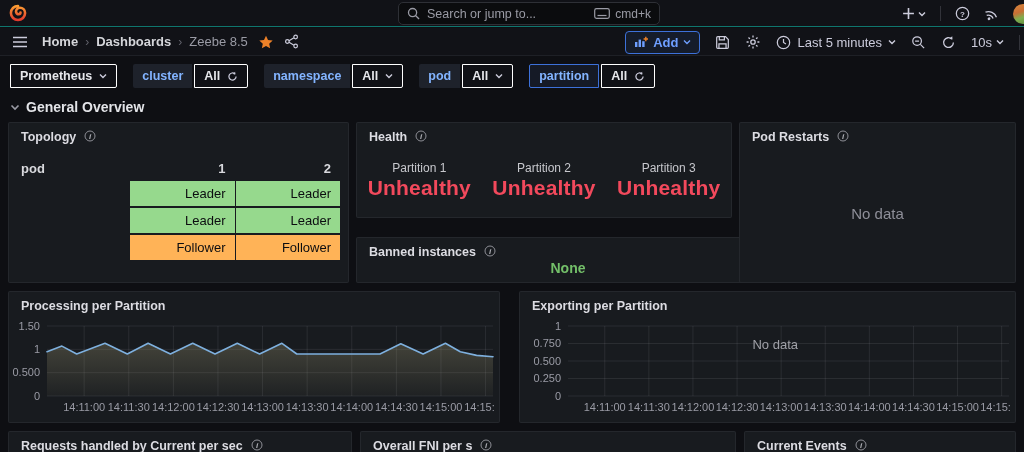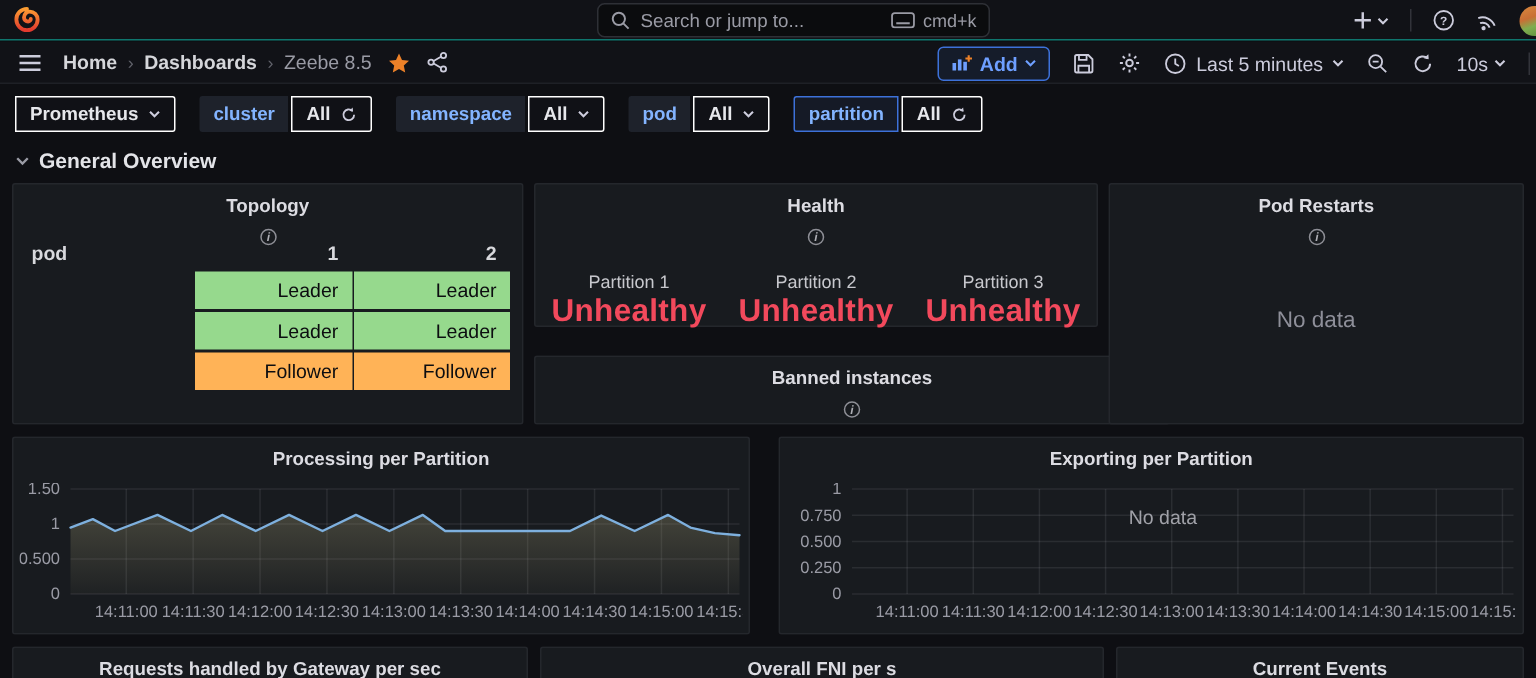--- a/index.html
+++ b/index.html
@@ -66,22 +66,22 @@
   }
   
   .section-hdr{ position:absolute; left:10px; top:99px; display:flex; align-items:center; gap:6px; cursor:pointer;}
   .section-hdr .t{ font-size:14px; font-weight:700; color:#e3e4e8;}
   
   .panel{
     position:absolute; background:#181b1f; border:1px solid rgba(204,204,220,0.07);
     border-radius:2px;
   }
   .ptitle{
-    display:flex; align-items:center; gap:8px; padding:7px 12px 4px 12px;
-    font-size:12.5px; font-weight:600; color:#dcdce2; cursor:pointer; white-space:nowrap;flex-direction:column;
+    display:flex; align-items:flex-start; gap:8px; padding:7px 12px 4px 12px;
+    font-size:12.5px; font-weight:600; color:#dcdce2; cursor:pointer; white-space:nowrap;
   }
   .nodata{ color:#8e8f99; }
   
   .topo-table{ position:absolute; left:8px; right:8px; top:34px; }
   .topo-head,.topo-row{ display:grid; grid-template-columns:112px 1fr 1fr; column-gap:1px; }
   .topo-head{ height:22px; align-items:center; font-weight:700; color:#d8d9dd; }
   .topo-head .c0{ padding-left:4px; }
   .topo-head .cn{ text-align:right; padding-right:9px; }
   .topo-row{ height:25px; margin-top:2px; }
   .topo-pod{ }
@@ -370,20 +370,21 @@
   </div>
 
   <div class="panel" style="left:356px;top:237px;width:424px;height:46px;">
     <div class="ptitle" style="padding-bottom:0;">
       <span>Banned instances</span>
       <svg width="12" height="12" viewBox="0 0 12 12">
         <circle cx="6" cy="6" r="5" fill="none" stroke="#8e8f96" stroke-width="1"></circle>
         <text x="6" y="8.8" text-anchor="middle" font-size="8" font-style="italic" fill="#aeafb5">i</text>
       </svg>
     </div>
+    <div class="banned-val">None</div>
   </div>
 
   <div class="panel" style="left:739px;top:122px;width:277px;height:161px;">
     <div class="ptitle">
       <span>Pod Restarts</span>
       <svg width="12" height="12" viewBox="0 0 12 12">
         <circle cx="6" cy="6" r="5" fill="none" stroke="#8e8f96" stroke-width="1"></circle>
         <text x="6" y="8.8" text-anchor="middle" font-size="8" font-style="italic" fill="#aeafb5">i</text>
       </svg>
     </div>
@@ -474,21 +475,21 @@
           <line x1="44" y1="21.5" x2="485" y2="21.5" stroke="rgba(204,204,220,0.10)"></line>
           <text x="37" y="25" text-anchor="end" font-size="11" fill="#9a9ba5">0.750</text>
           <line x1="44" y1="4" x2="485" y2="4" stroke="rgba(204,204,220,0.10)"></line>
           <text x="37" y="7.5" text-anchor="end" font-size="11" fill="#9a9ba5">1</text>
           <text x="251.26999999999998" y="27.1" text-anchor="middle" font-size="13" fill="#a0a1a8">No data</text>
         </svg></div>
   </div>
 
   <div class="panel" style="left:8px;top:431px;width:344px;height:60px;">
     <div class="ptitle">
-      <span>Requests handled by Gateway per sec</span>
+      <span>Requests handled by Current per sec</span>
       <svg width="12" height="12" viewBox="0 0 12 12">
         <circle cx="6" cy="6" r="5" fill="none" stroke="#8e8f96" stroke-width="1"></circle>
         <text x="6" y="8.8" text-anchor="middle" font-size="8" font-style="italic" fill="#aeafb5">i</text>
       </svg>
     </div>
   </div>
   <div class="panel" style="left:360px;top:431px;width:376px;height:60px;">
     <div class="ptitle">
       <span>Overall FNI per s</span>
       <svg width="12" height="12" viewBox="0 0 12 12">

